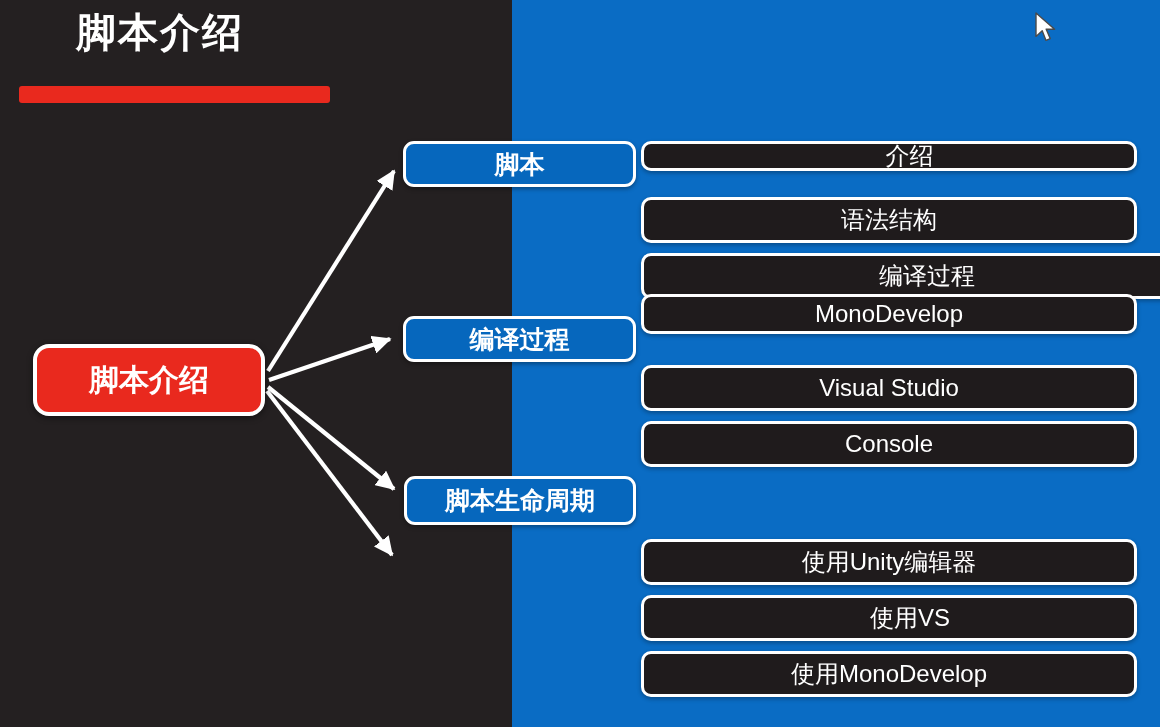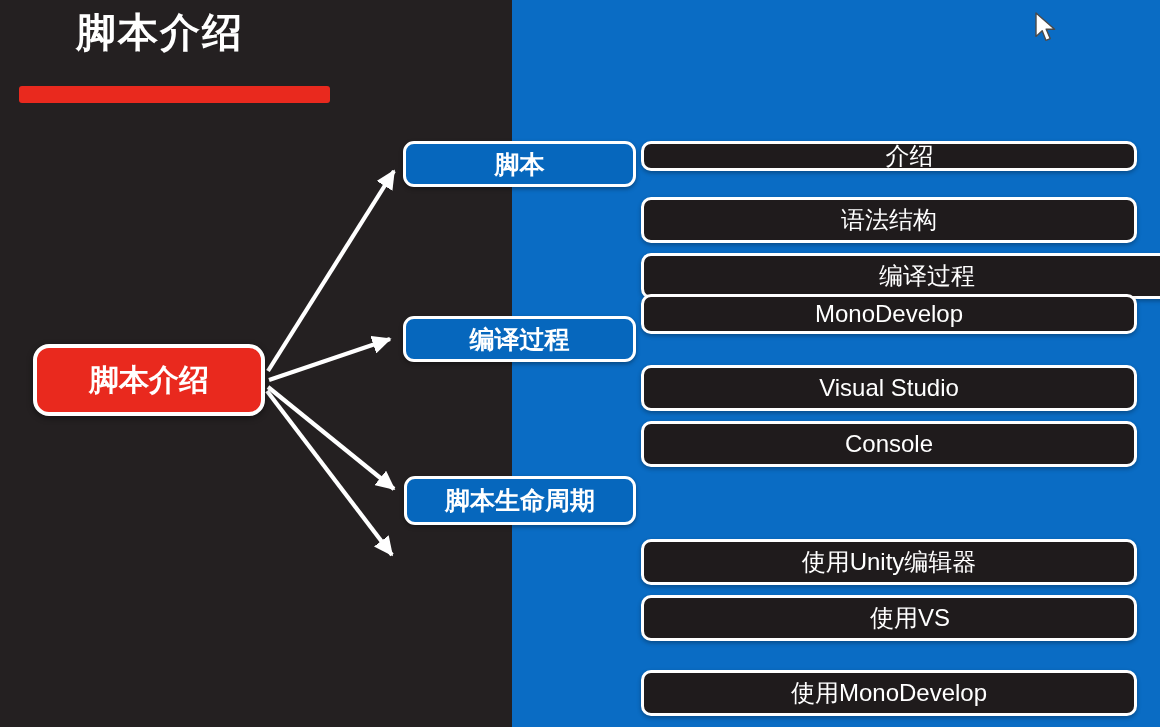--- a/index.html
+++ b/index.html
@@ -109,19 +109,19 @@
   <div class="node leaf" style="left:641px; top:141px; width:496px; height:30px;padding-left:41px;">介绍</div>
   <div class="node leaf" style="left:641px; top:197px; width:496px; height:46px;">语法结构</div>
   <div class="node leaf" style="left:641px; top:253px; width:572px; height:46px;">编译过程</div>
 
   <div class="node leaf" style="left:641px; top:294px; width:496px; height:40px;">MonoDevelop</div>
   <div class="node leaf" style="left:641px; top:365px; width:496px; height:46px;">Visual Studio</div>
   <div class="node leaf" style="left:641px; top:421px; width:496px; height:46px;">Console</div>
 
   <div class="node leaf" style="left:641px; top:539px; width:496px; height:46px;">使用Unity编辑器</div>
   <div class="node leaf" style="left:641px; top:595px; width:496px; height:46px;padding-left:42px;">使用VS</div>
-  <div class="node leaf" style="left:641px; top:651px; width:496px; height:46px;margin-top:19px;">使用MonoDevelop</div>
+  <div class="node leaf" style="left:641px; top:651px; width:496px; height:46px;">使用MonoDevelop</div>
 
   <svg class="cursor" style="left:1033px; top:12px;" width="26" height="34" viewBox="0 0 13 17">
     <polygon points="1.5,0.5 1.5,12.2 4.6,9.4 6.5,14.2 8.6,13.3 6.6,8.6 10.8,8.6" fill="#ffffff" stroke="#4a4a4a" stroke-width="0.7" stroke-linejoin="round"></polygon>
   </svg>
 
 </div>
 
 </body></html>

